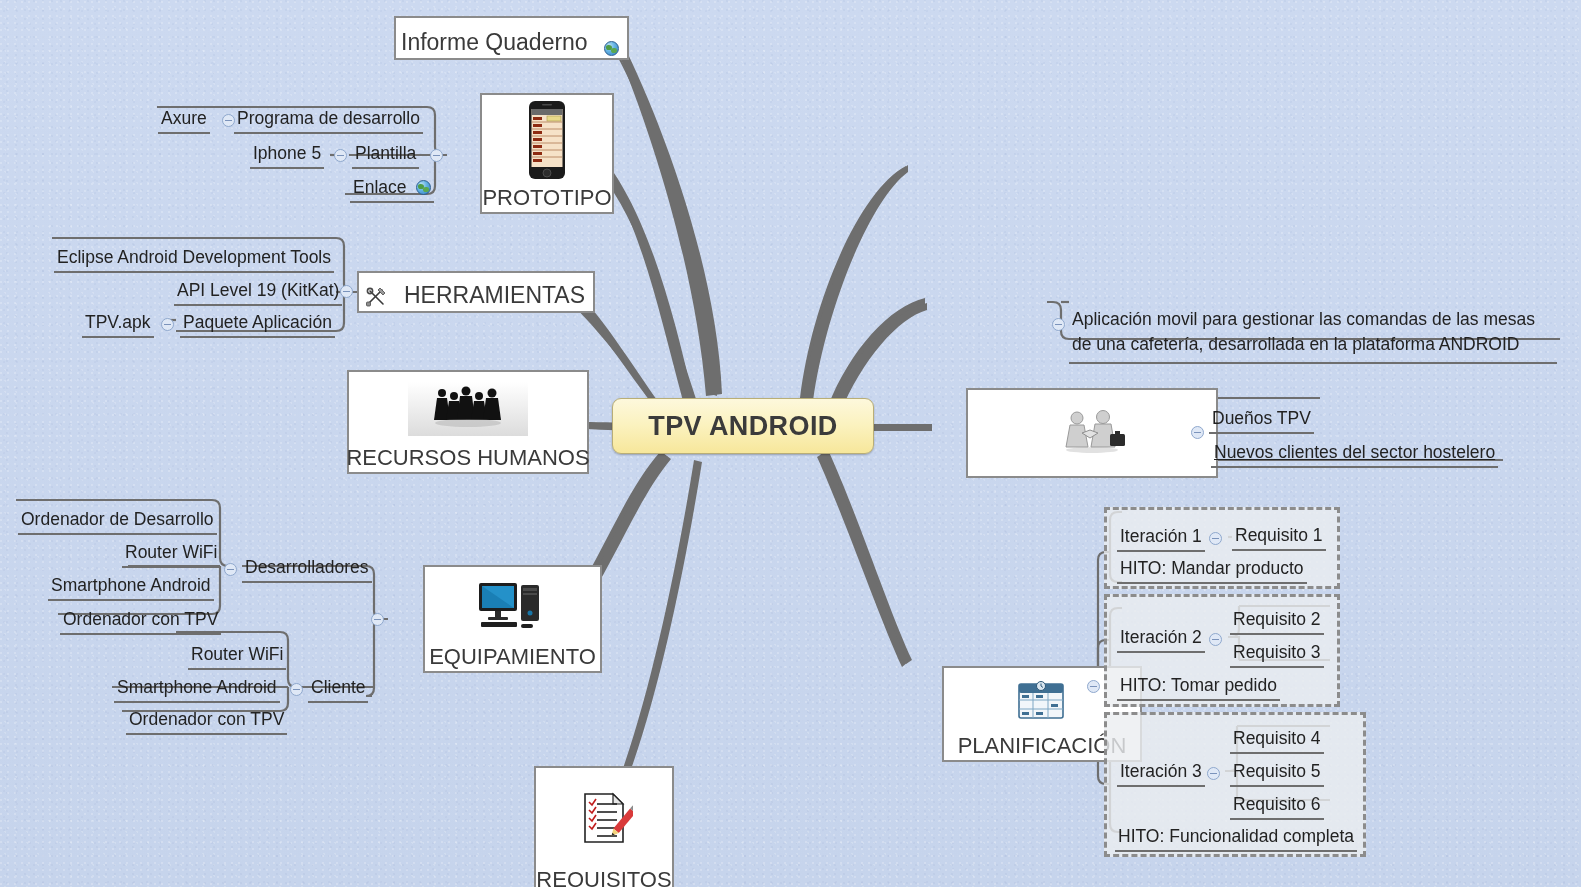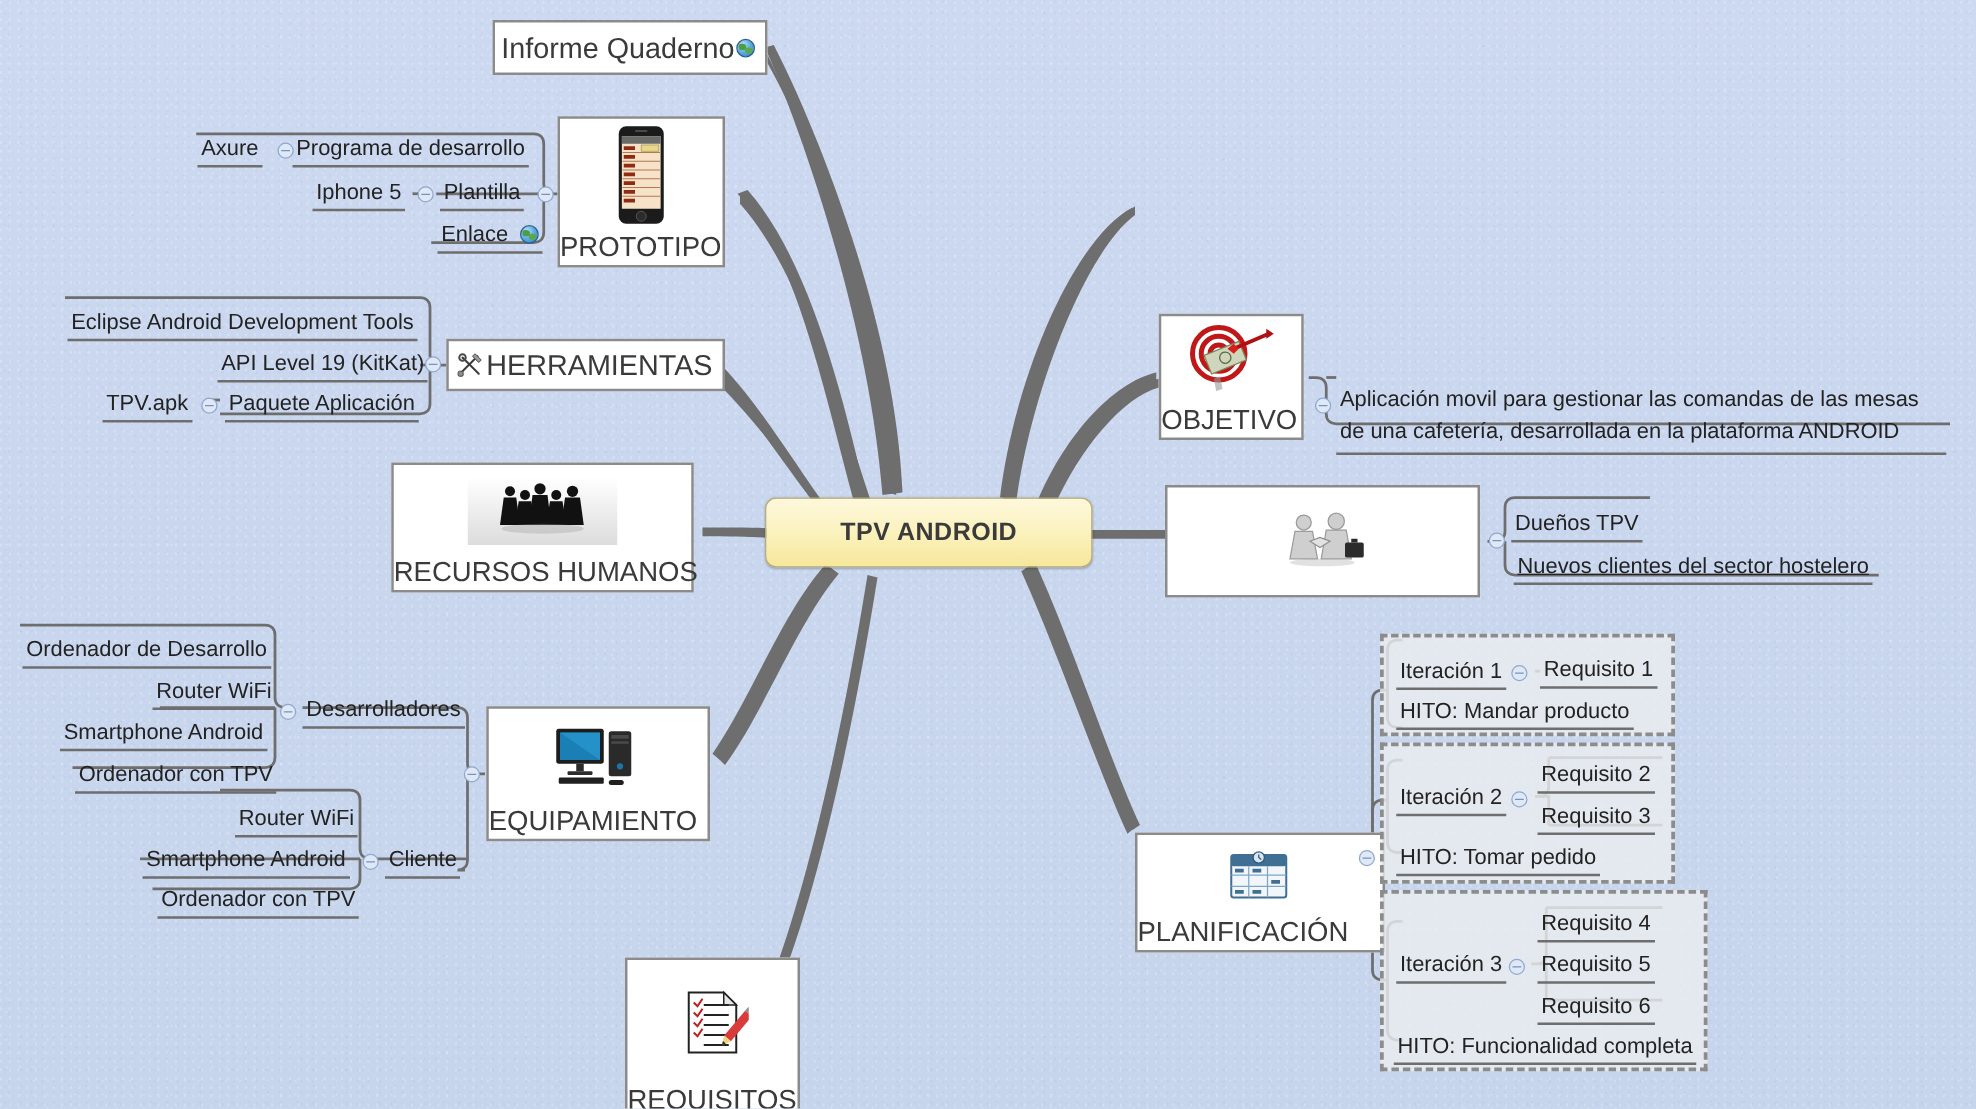--- a/index.html
+++ b/index.html
@@ -37,59 +37,61 @@
     box-sizing: border-box;
     border: 1px solid #b9ae77;
     border-radius: 9px;
     background: linear-gradient(180deg, #fdf8dc 0%, #fbf2bf 48%, #f7e79b 100%);
     box-shadow: 0 1px 2px rgba(0,0,0,0.25);
     display: flex;
     align-items: center;
     justify-content: center;
   }
   .central-label {
-    font-size: 20px;
+    font-size: 27px;
     font-weight: bold;
     color: #3b3b3b;
     letter-spacing: 0.4px;
     white-space: nowrap;
   }
 
   
   .imgnode {
     position: absolute;
     box-sizing: border-box;
     background: #ffffff;
     border: 2px solid #8b8b8b;
     display: flex;
     flex-direction: column;
+    align-items: center;
     justify-content: flex-end;
     padding-bottom: 2px;
+    margin-left: 34px;
   }
   .imgnode .nlabel {
     font-size: 22px;
     color: #3a3a3a;
     white-space: nowrap;
     line-height: 1.1;
   }
   .imgnode .icon-wrap {
     flex: 1 1 auto;
     display: flex;
     align-items: center;
     justify-content: center;
     width: 100%;
   }
   .inline-node {
     position: absolute;
     box-sizing: border-box;
     background: #ffffff;
     border: 2px solid #8b8b8b;
     display: flex;
-    align-items: center;
-    gap: 1px;
+    align-items: flex-end;
+    gap: 16px;
     padding: 2px 8px 2px 5px;
   }
   .inline-node .nlabel {
     font-size: 23px;
     color: #3a3a3a;
     white-space: nowrap;
   }
 
   
   .sub {
@@ -463,42 +465,20 @@
           <rect x="40" y="12" width="7" height="4" fill="#8c8c8c"></rect>
           <path d="M40,42 l3.5,7 l3.5,-7 z" fill="#f2d27a"></path>
           <path d="M42,46 l1.5,3 l1.5,-3 z" fill="#2a2a2a"></path>
         </g>
       </svg>
     </div>
     <span class="nlabel">REQUISITOS</span>
   </div>
 
 
-  <div class="imgnode" style="left:927px; top:251px; width:116px; height:101px;">
-    <div class="icon-wrap">
-      <svg width="72" height="62" viewBox="0 0 72 62">
-        <g fill="none" stroke="#c01818" stroke-width="4">
-          <circle cx="26" cy="26" r="21"></circle>
-            <circle cx="26" cy="26" r="14"></circle>
-            <circle cx="26" cy="26" r="7"></circle>
-        </g>
-        <g transform="rotate(-22 34 28)">
-          <rect x="16" y="20" width="30" height="16" fill="#cfd6bb" stroke="#7b8560" stroke-width="1"></rect>
-          <circle cx="31" cy="28" r="4.5" fill="none" stroke="#5d6a46" stroke-width="1"></circle>
-        </g>
-        <g>
-          <line x1="38" y1="22" x2="66" y2="10" stroke="#b01010" stroke-width="3"></line>
-          <path d="M64,6 l6,4 l-6,4 z" fill="#b01010"></path>
-          <path d="M38,18 l4,4 l-4,4 l-5,-4 z" fill="#d42020"></path>
-        </g>
-        <path d="M22,46 l5,-2 l2,10 l-5,2 z" fill="#9a9a9a" opacity="0.6"></path>
-      </svg>
-    </div>
-    <span class="nlabel">OBJETIVO</span>
-  </div>
 
   <div class="sub multiline" style="left:1069px; top:306px; width:482px; border-bottom:2px solid #6e6e6e; padding-bottom:4px;">
     <span>Aplicación movil para gestionar las comandas de las mesas de una cafetería, desarrollada en la plataforma ANDROID</span>
   </div>
   <div class="toggle" style="left:1052px; top:318px;"></div>
 
   <div class="imgnode" style="left:932px; top:388px; width:252px; height:90px;">
     <div class="icon-wrap">
       <svg width="92" height="46" viewBox="0 0 92 46">
         <g fill="#cfcfcf" stroke="#9a9a9a" stroke-width="1">

